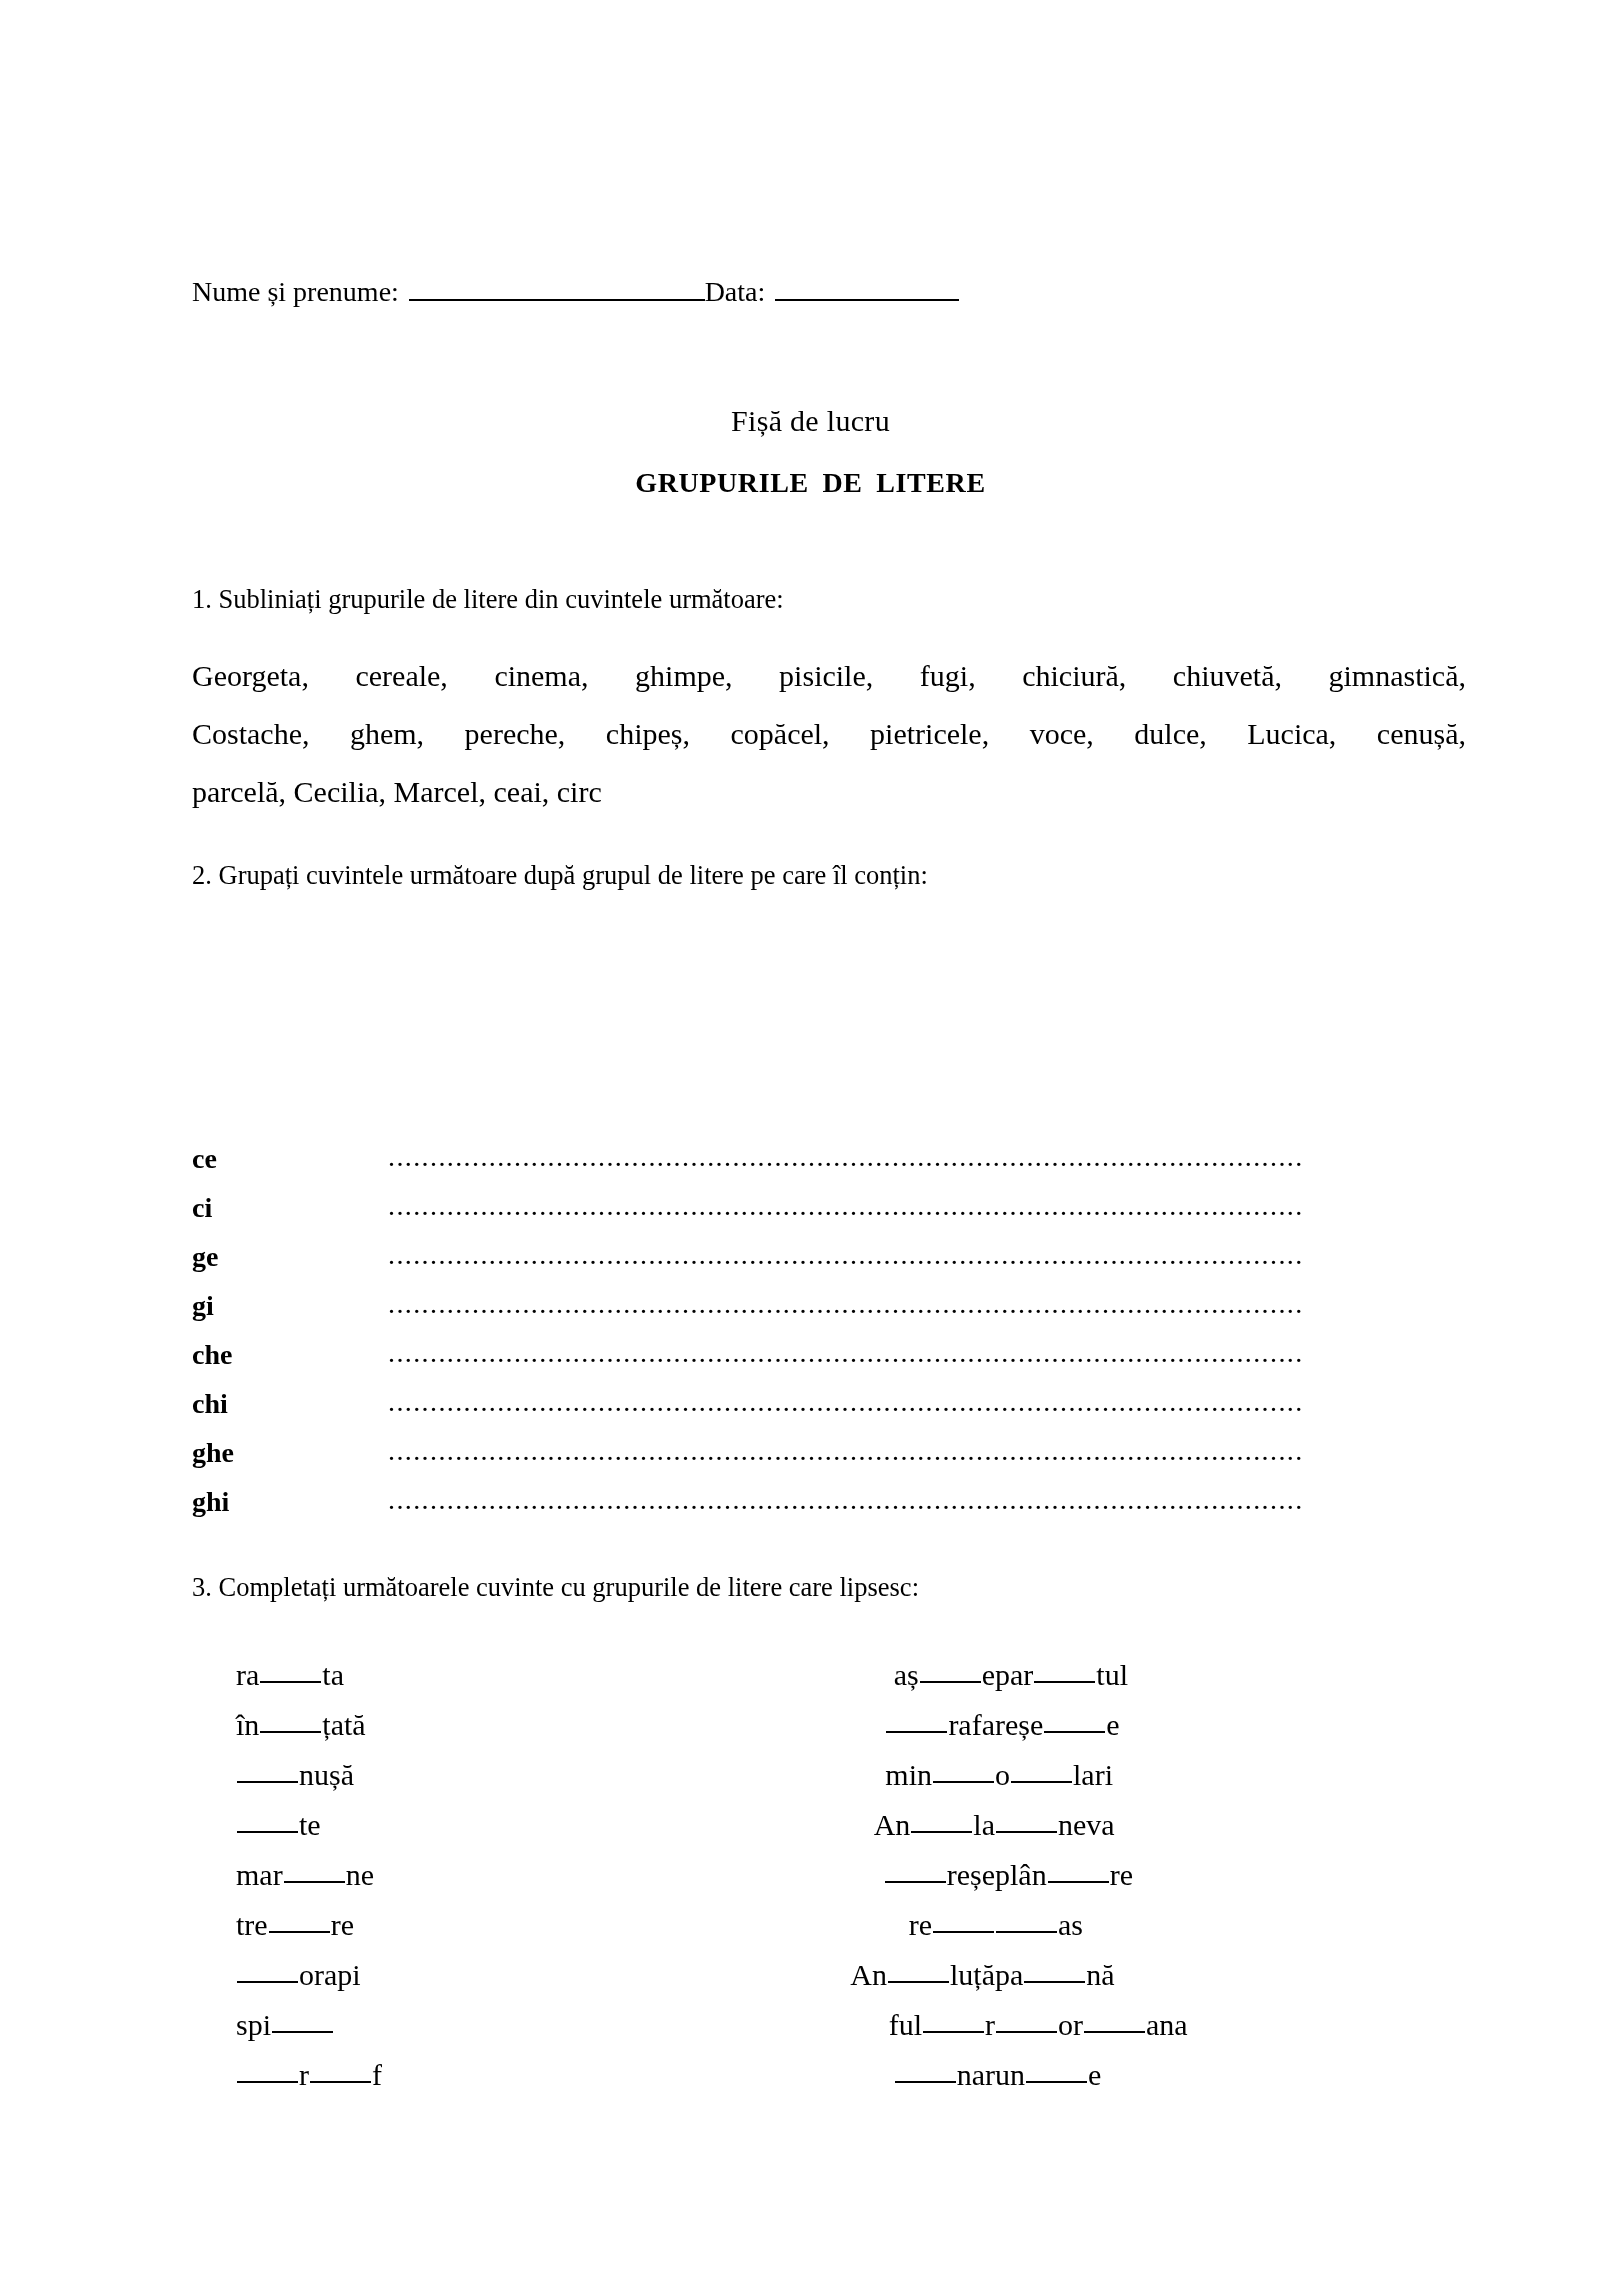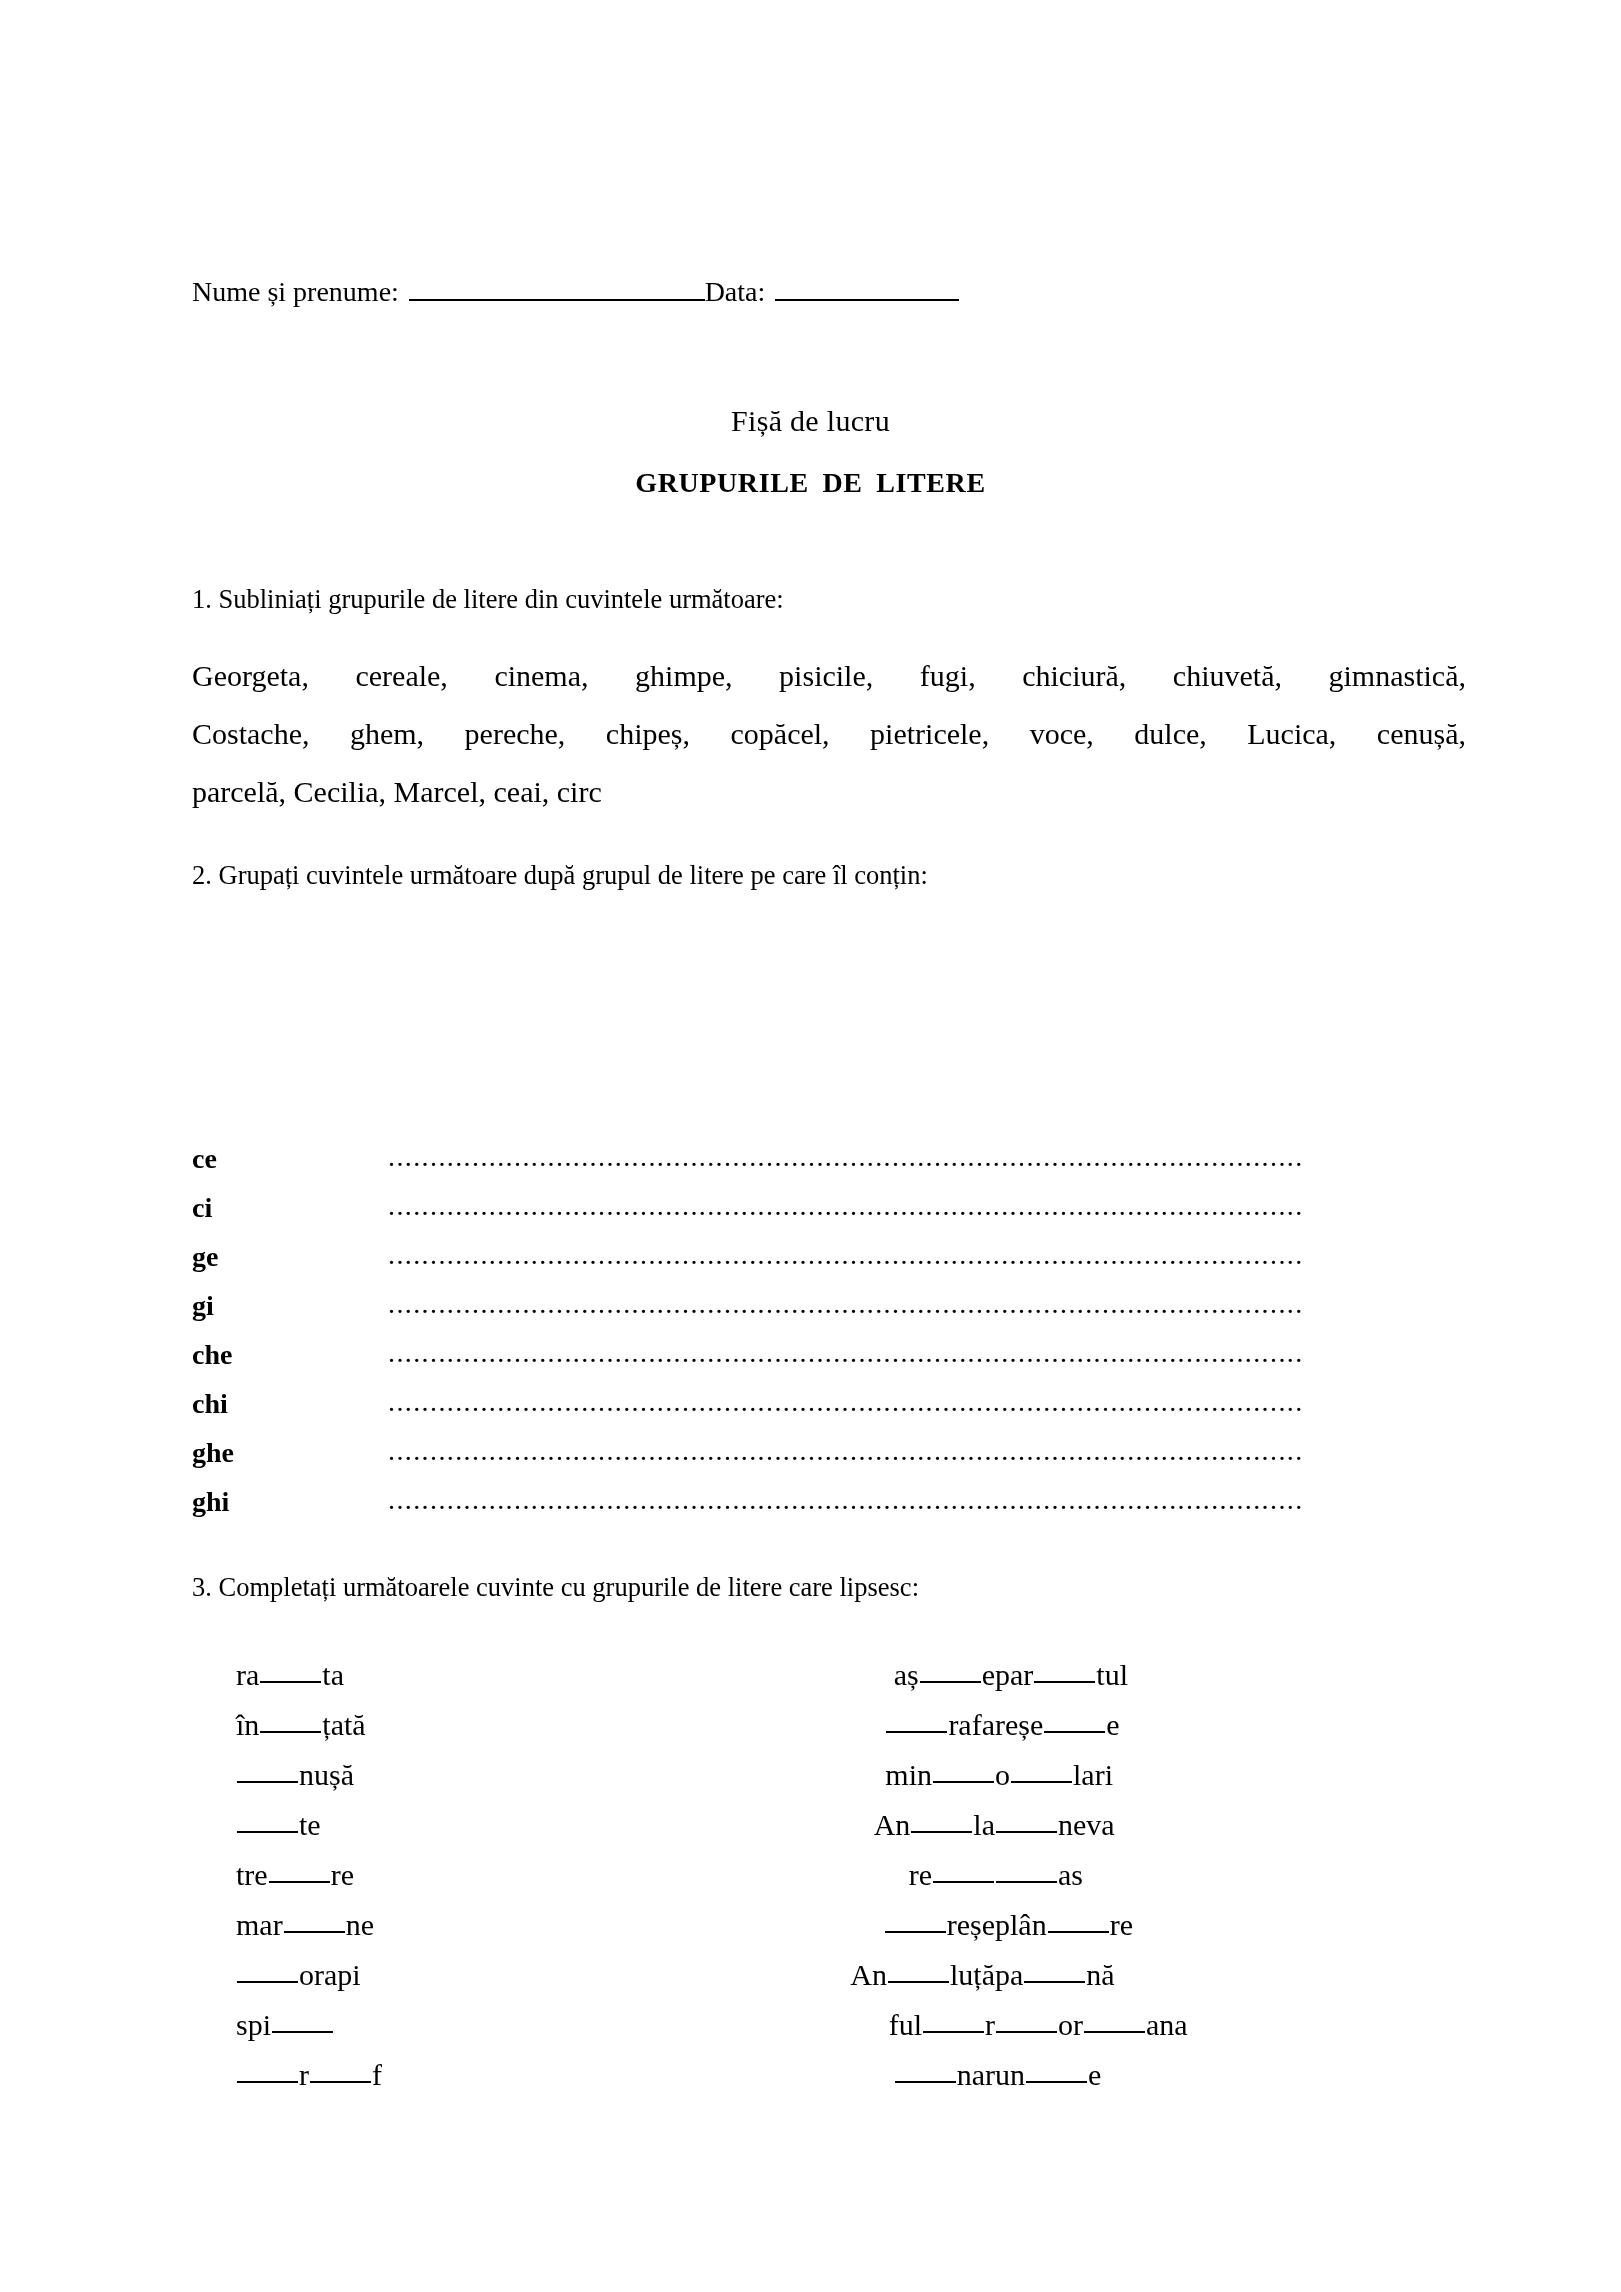--- a/index.html
+++ b/index.html
@@ -235,32 +235,32 @@
       <span class="fill-cell c3"><span>o</span><span class="blank"></span><span>lari</span></span>
     </div>
 
     <div class="fill-row">
       <span class="fill-cell c1"><span></span><span class="blank"></span><span>te</span></span>
       <span class="fill-cell c2"><span>An</span><span class="blank"></span><span>la</span></span>
       <span class="fill-cell c3"><span></span><span class="blank"></span><span>neva</span></span>
     </div>
 
     <div class="fill-row">
+      <span class="fill-cell c1"><span>mar</span><span class="blank"></span><span>ne</span></span>
+      <span class="fill-cell c2"><span></span><span class="blank"></span><span>reșe</span></span>
+      <span class="fill-cell c3"><span>plân</span><span class="blank"></span><span>re</span></span>
+    </div>
+
+    <div class="fill-row">
       <span class="fill-cell c1"><span>tre</span><span class="blank"></span><span>re</span></span>
       <span class="fill-cell c2"><span>re</span><span class="blank"></span><span></span></span>
       <span class="fill-cell c3"><span></span><span class="blank"></span><span>as</span></span>
     </div>
 
     <div class="fill-row">
-      <span class="fill-cell c1"><span>mar</span><span class="blank"></span><span>ne</span></span>
-      <span class="fill-cell c2"><span></span><span class="blank"></span><span>reșe</span></span>
-      <span class="fill-cell c3"><span>plân</span><span class="blank"></span><span>re</span></span>
-    </div>
-
-    <div class="fill-row">
       <span class="fill-cell c1"><span></span><span class="blank"></span><span>orapi</span></span>
       <span class="fill-cell c2"><span>An</span><span class="blank"></span><span>luță</span></span>
       <span class="fill-cell c3"><span>pa</span><span class="blank"></span><span>nă</span></span>
     </div>
 
     <div class="fill-row">
       <span class="fill-cell c1"><span>spi</span><span class="blank"></span><span></span></span>
       <span class="fill-cell c2"><span>ful</span><span class="blank"></span><span>r</span></span>
       <span class="fill-cell c3"><span></span><span class="blank"></span><span>or</span><span class="blank"></span><span>ana</span></span>
     </div>

